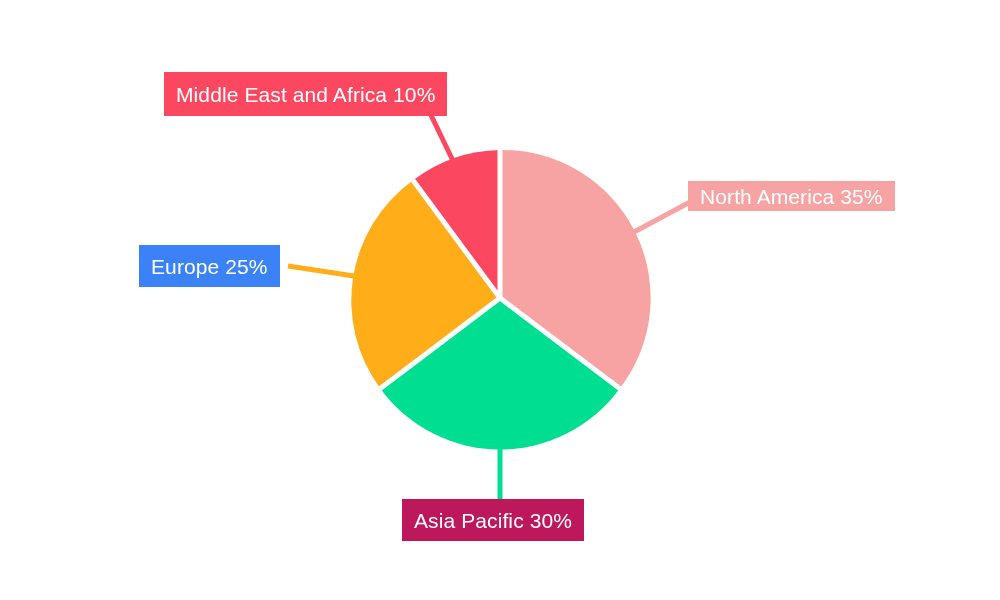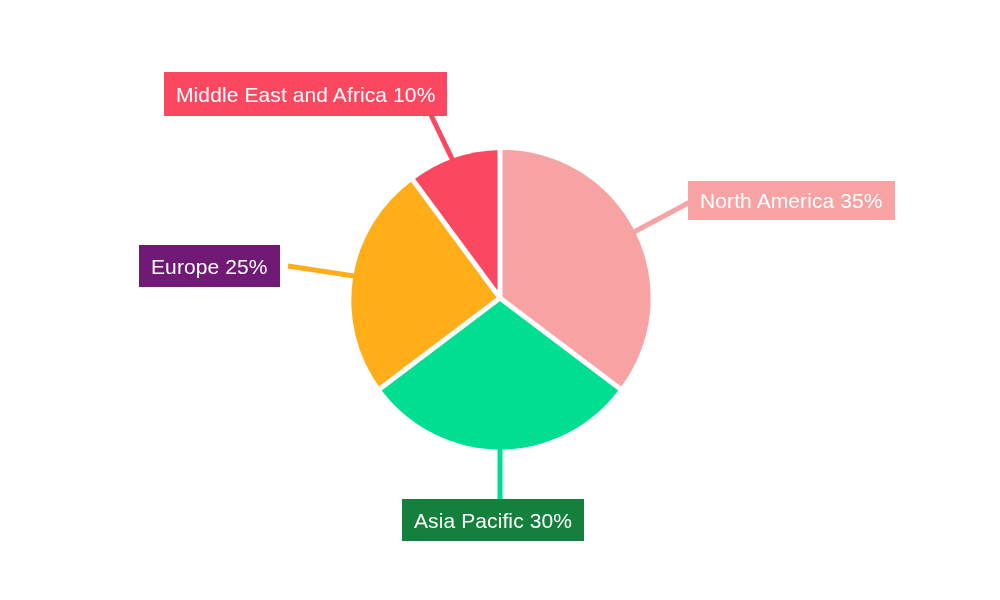--- a/index.html
+++ b/index.html
@@ -35,21 +35,21 @@
     font-family: "Liberation Sans", sans-serif;
     font-size: 21px;
     line-height: 1;
     white-space: nowrap;
     padding: 0 12px;
     letter-spacing: 0.1px;
   }
   #label-north-america {
     left: 688px;
     top: 181px;
-    height: 39px;
+    height: 30px;
   }
   #label-asia-pacific {
     left: 402px;
     top: 499px;
     height: 42px;
   }
   #label-europe {
     left: 139px;
     top: 245px;
     height: 42px;
@@ -86,25 +86,25 @@
       <line x1="500" y1="298" x2="619.73" y2="388.50"></line>
       <line x1="500" y1="298" x2="380.27" y2="388.50"></line>
       <line x1="500" y1="298" x2="413.01" y2="180.31"></line>
     </g>
   </svg>
 
   <div class="callout-label" id="label-north-america" style="background:#F7A3A3;">
     <span>North America 35%</span>
   </div>
 
-  <div class="callout-label" id="label-asia-pacific" style="background:#15803d;">
+  <div class="callout-label" id="label-asia-pacific" style="background:#be185d;">
     <span>Asia Pacific 30%</span>
   </div>
 
-  <div class="callout-label" id="label-europe" style="background:#701a75;">
+  <div class="callout-label" id="label-europe" style="background:#3b82f6;">
     <span>Europe 25%</span>
   </div>
 
   <div class="callout-label" id="label-middle-east-africa" style="background:#FB4860;margin-left:40px;">
     <span>Middle East and Africa 10%</span>
   </div>
 
 </div>
 
 </body></html>

